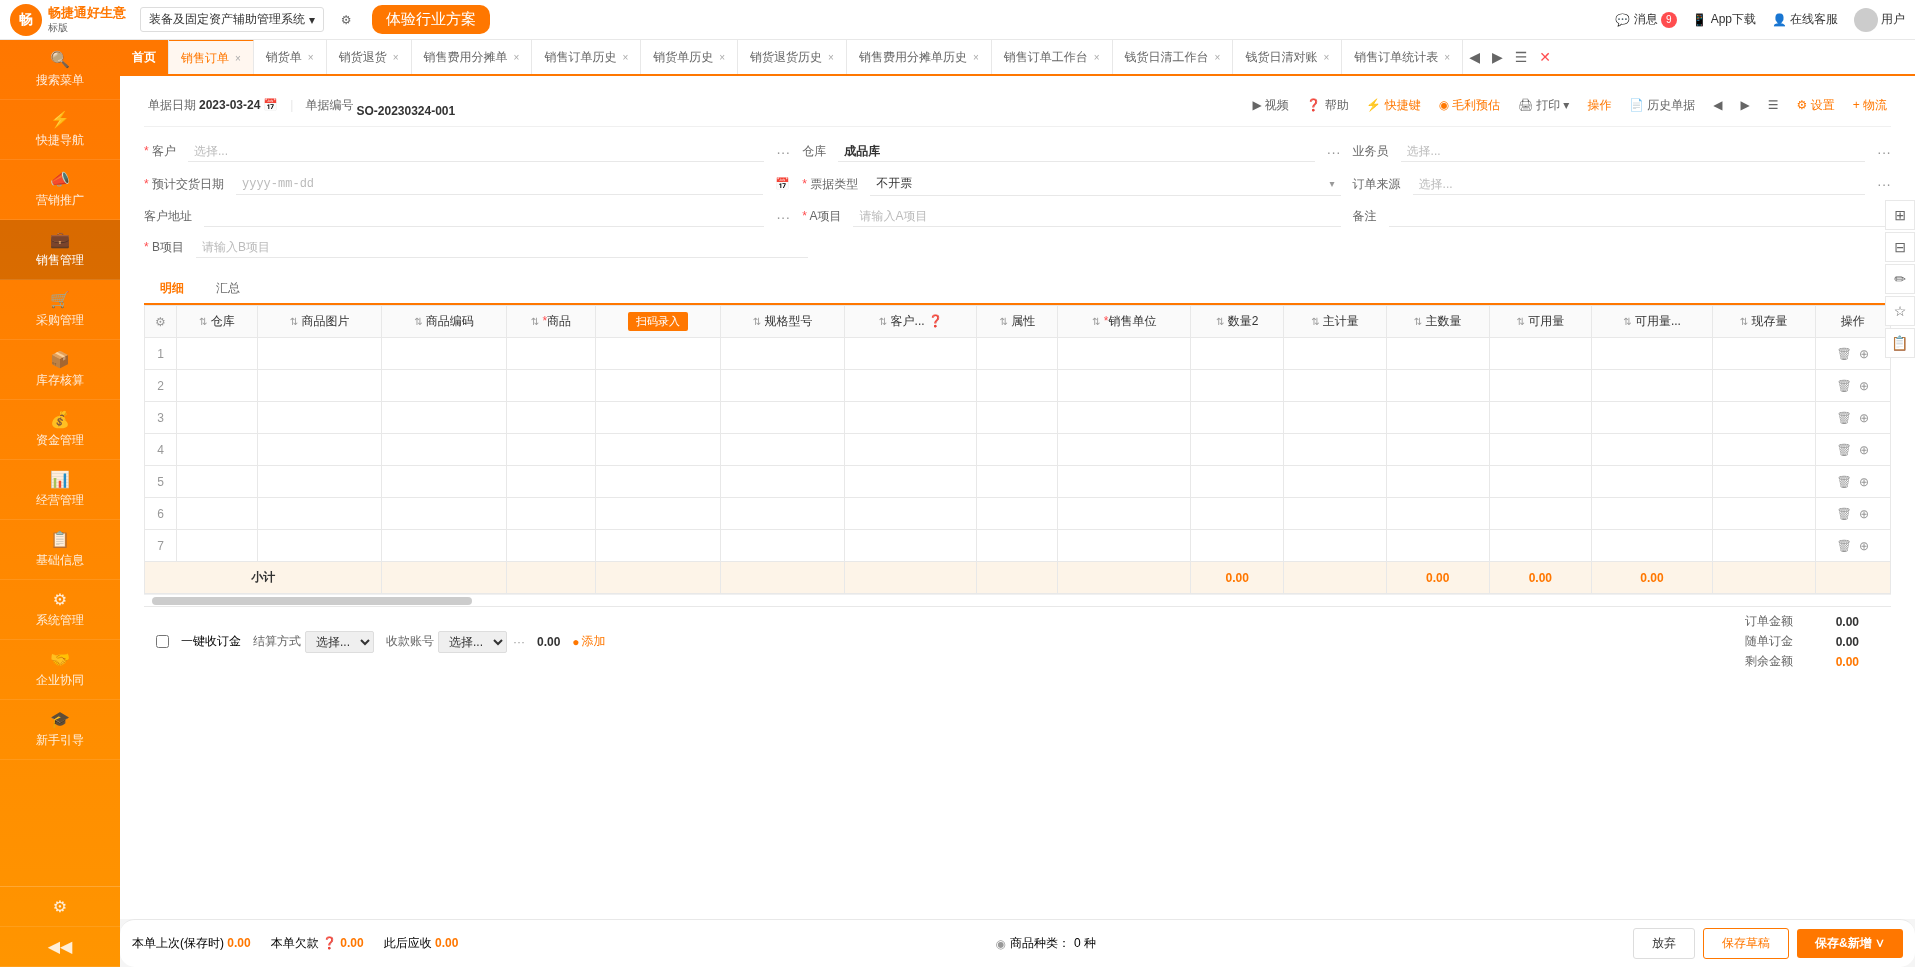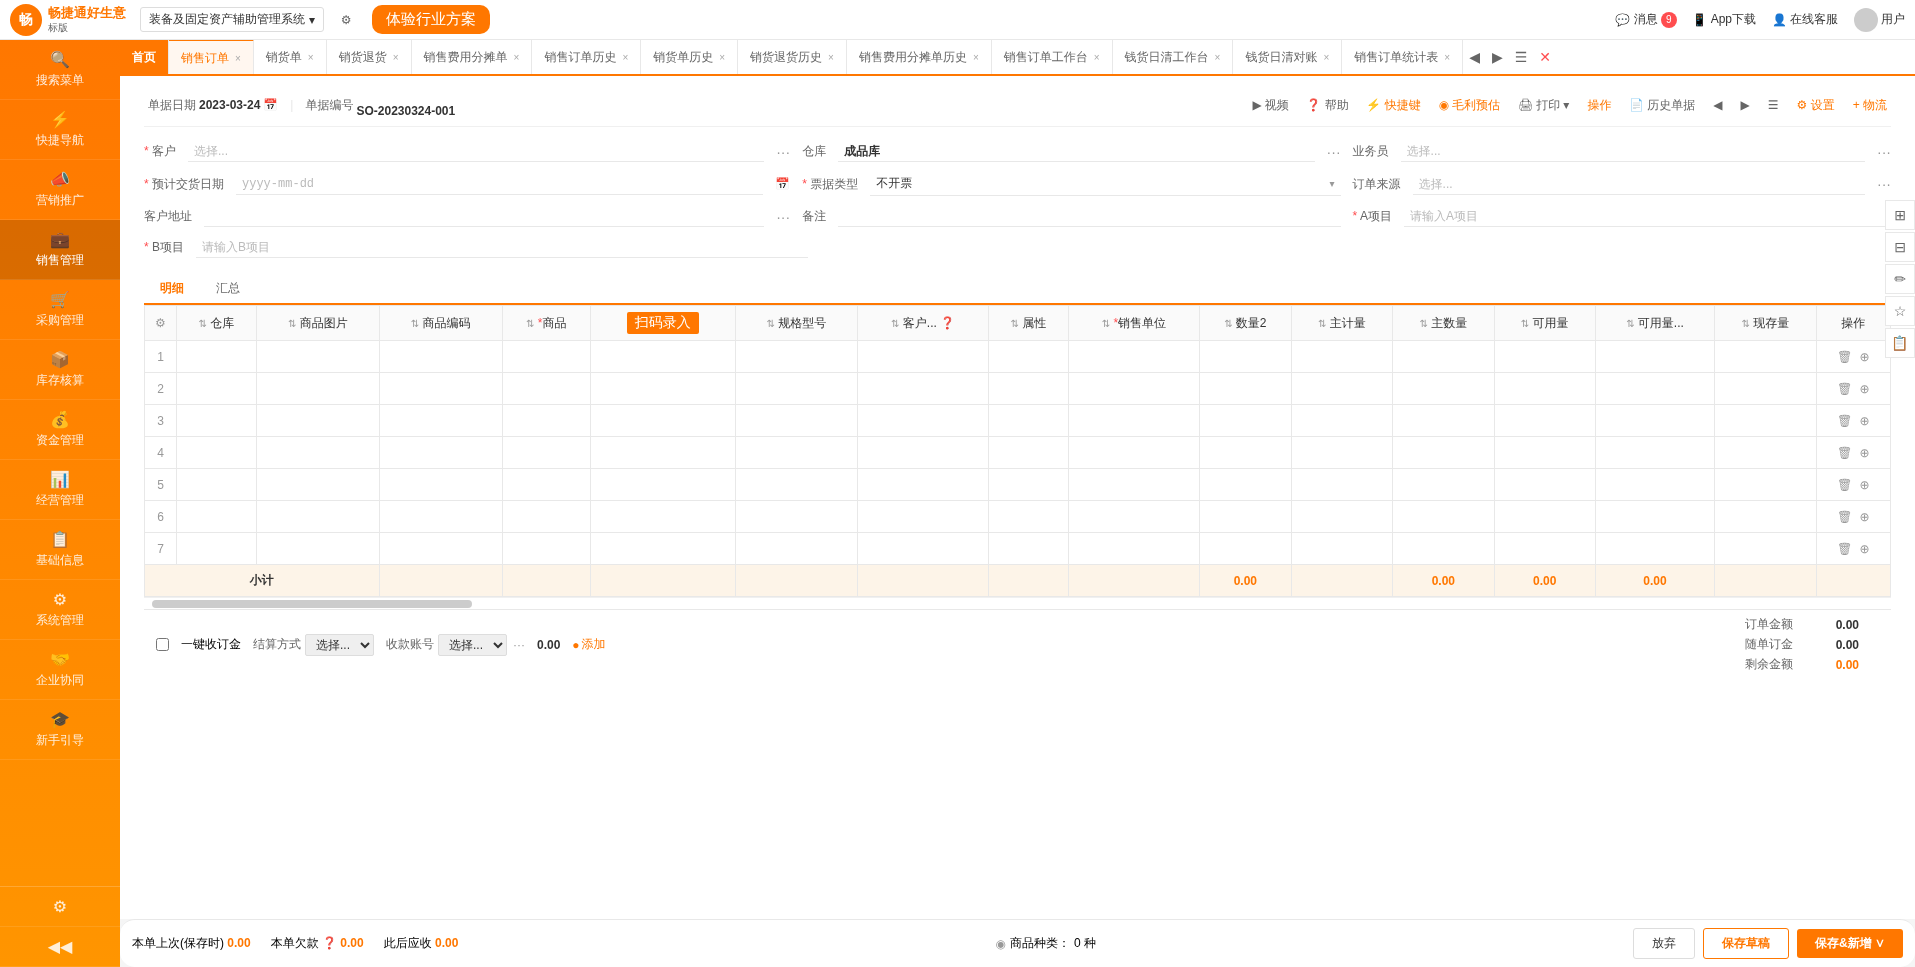--- a/index.html
+++ b/index.html
@@ -321,21 +321,21 @@
     .subtotal-row td.label { color: #333; font-weight: bold; }
     
     
     .scan-btn {
       background: #ff7700;
       color: white;
       border: none;
       padding: 2px 8px;
       border-radius: 2px;
       cursor: pointer;
-      font-size: 14px;
+      font-size: 11px;
     }
     
     
     .form-footer {
       background: #fff;
       border-top: 1px solid #e8e8e8;
       padding: 6px 12px;
       display: flex;
       align-items: center;
       gap: 12px;
@@ -382,21 +382,20 @@
       cursor: pointer;
       color: #333;
     }
     .btn-save-draft {
       border: 1px solid #ff7700;
       background: #fff;
       padding: 6px 18px;
       border-radius: 3px;
       cursor: pointer;
       color: #ff7700;
-      font-weight: bold;
     }
     .btn-save-new {
       border: none;
       background: #ff7700;
       padding: 6px 18px;
       border-radius: 3px;
       cursor: pointer;
       color: white;
       font-weight: bold;
     }
@@ -731,26 +730,26 @@
           </div>
         </div>
 
         <div class="form-row">
           <div class="form-field" style="flex:1.2;">
             <label>客户地址</label>
             <input class="field-input" type="text" style="flex: 1 1 0%;">
             <span class="dots-btn">···</span>
           </div>
           <div class="form-field" style="flex:1;">
+            <label class="required">A项目</label>
+            <input class="field-input" type="text" placeholder="请输入A项目" style="flex: 1 1 0%;">
+          </div>
+          <div class="form-field" style="flex:1;">
             <label>备注</label>
             <input class="field-input" type="text" style="flex: 1 1 0%;">
-          </div>
-          <div class="form-field" style="flex:1;">
-            <label class="required">A项目</label>
-            <input class="field-input" type="text" placeholder="请输入A项目" style="flex: 1 1 0%;">
           </div>
         </div>
 
         <div class="form-row">
           <div class="form-field" style="max-width:38%;">
             <label class="required">B项目</label>
             <input class="field-input" type="text" placeholder="请输入B项目" style="flex: 1 1 0%;">
           </div>
         </div>
       </div>

